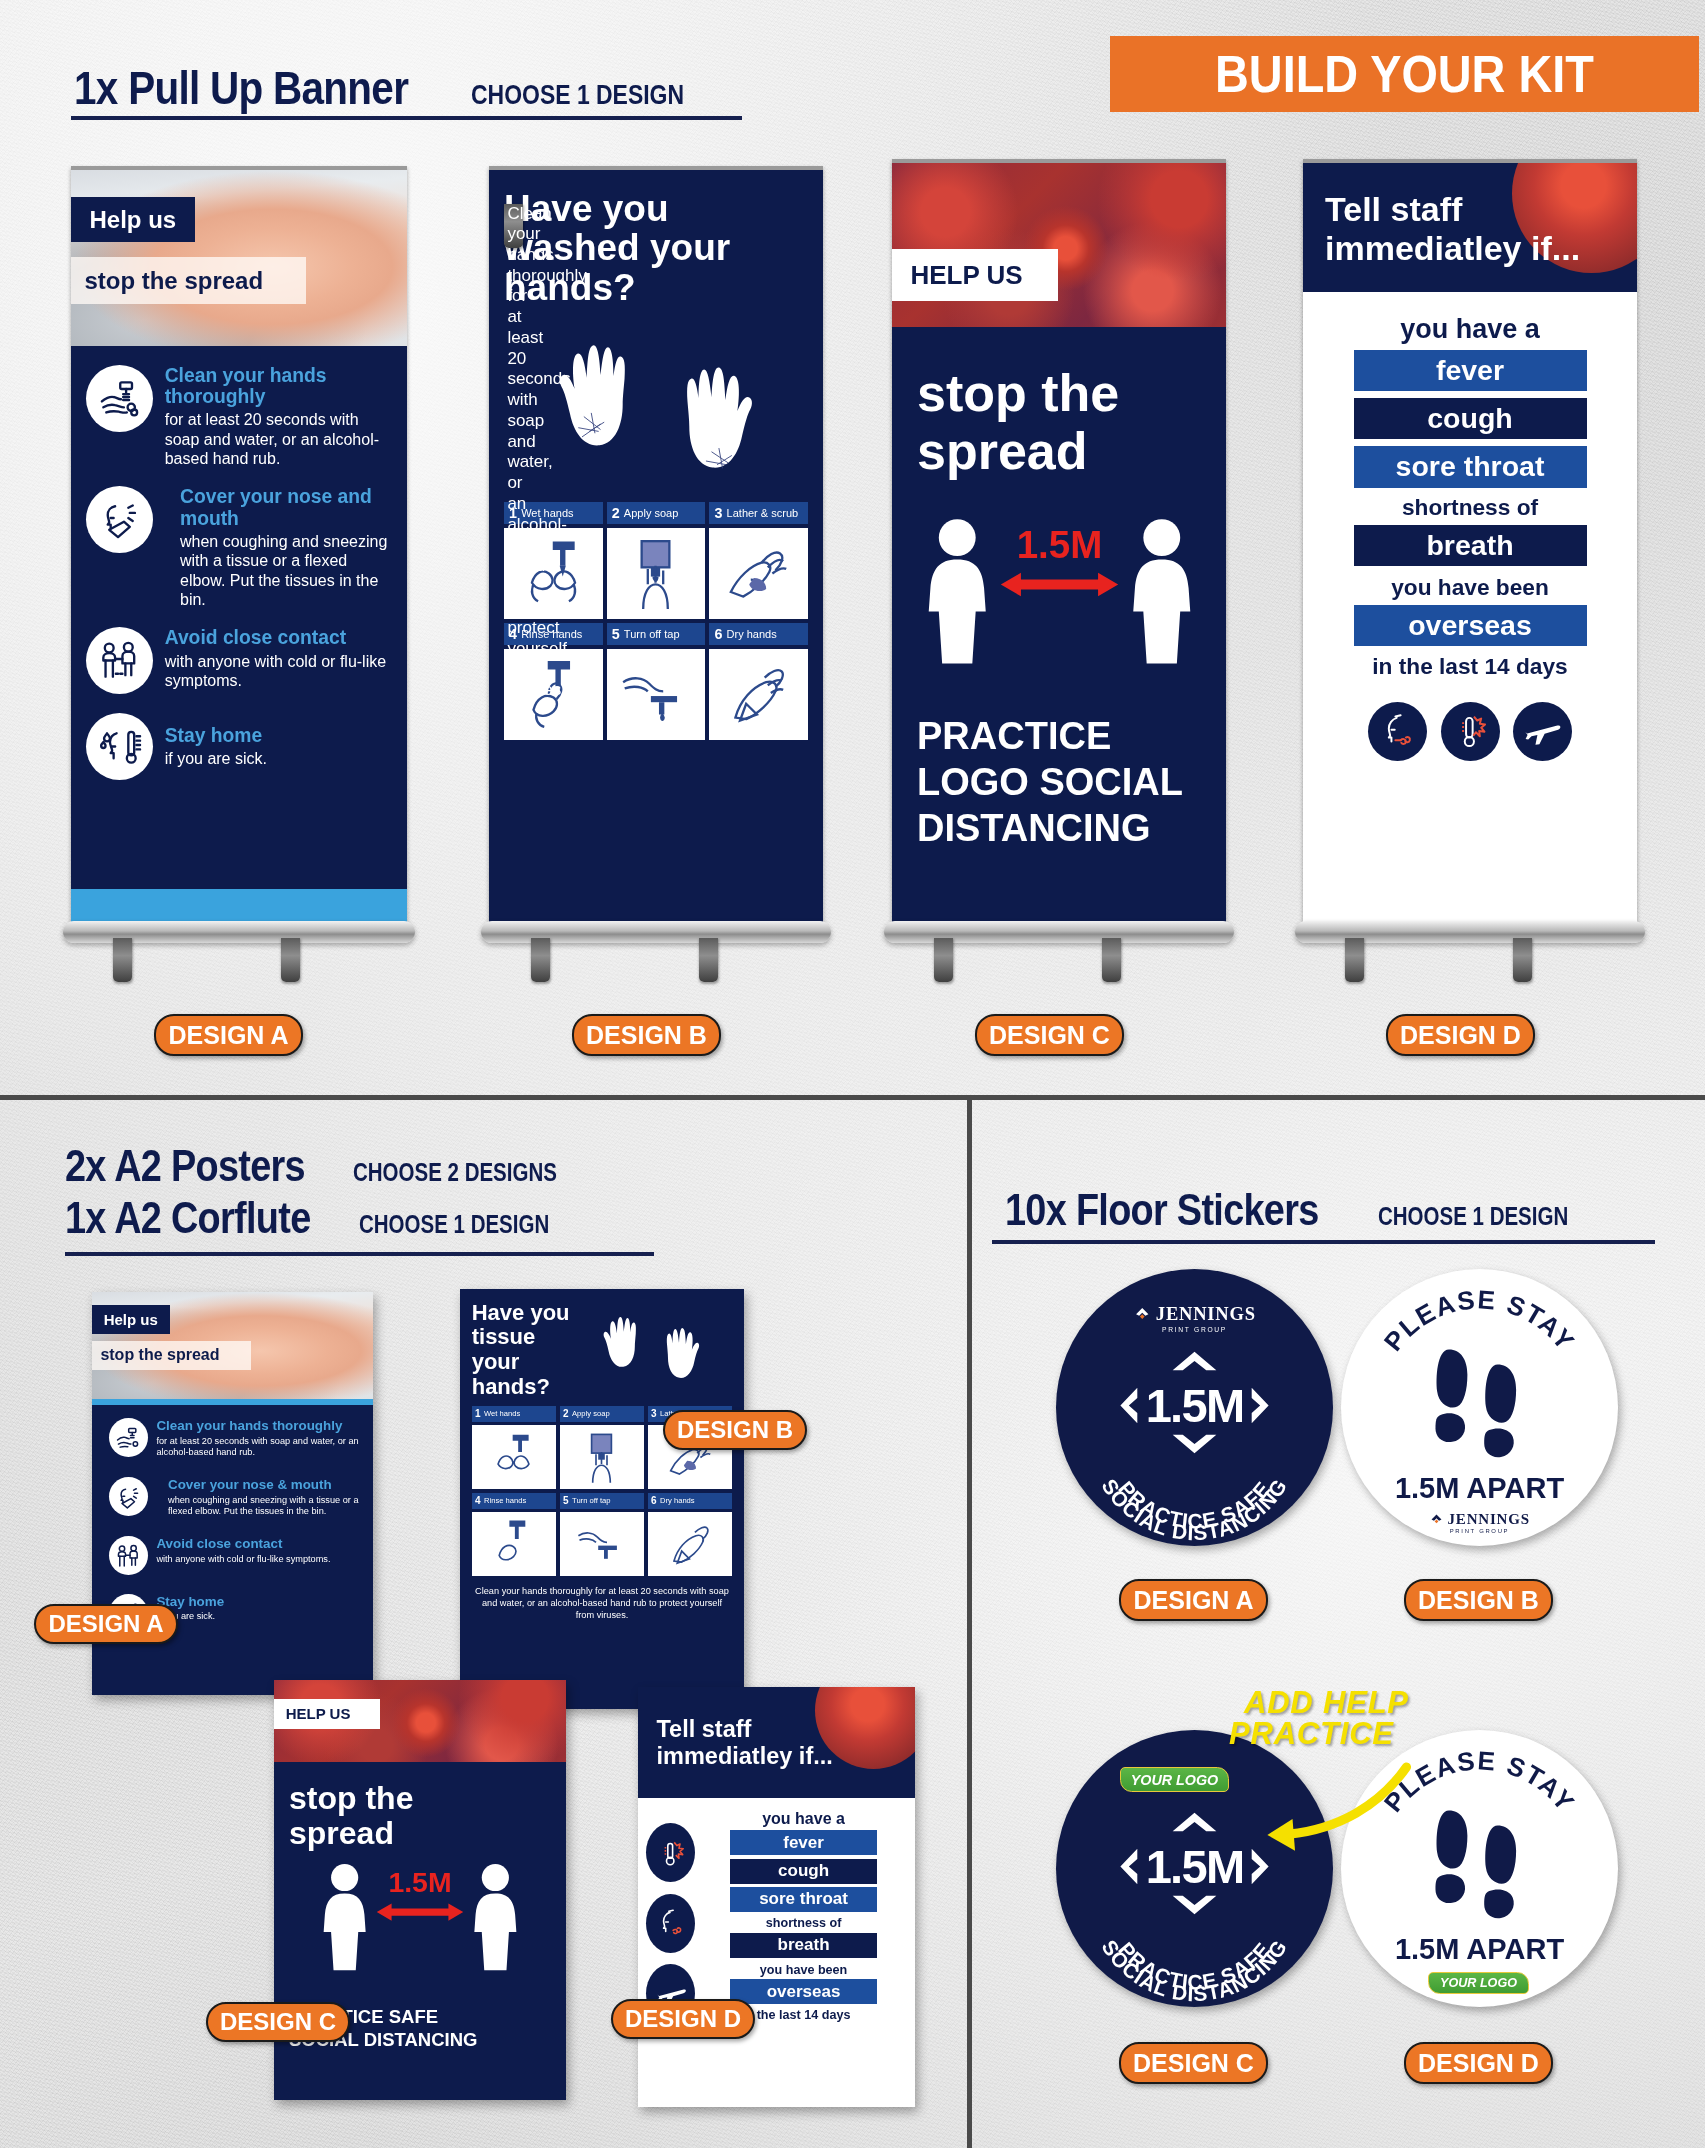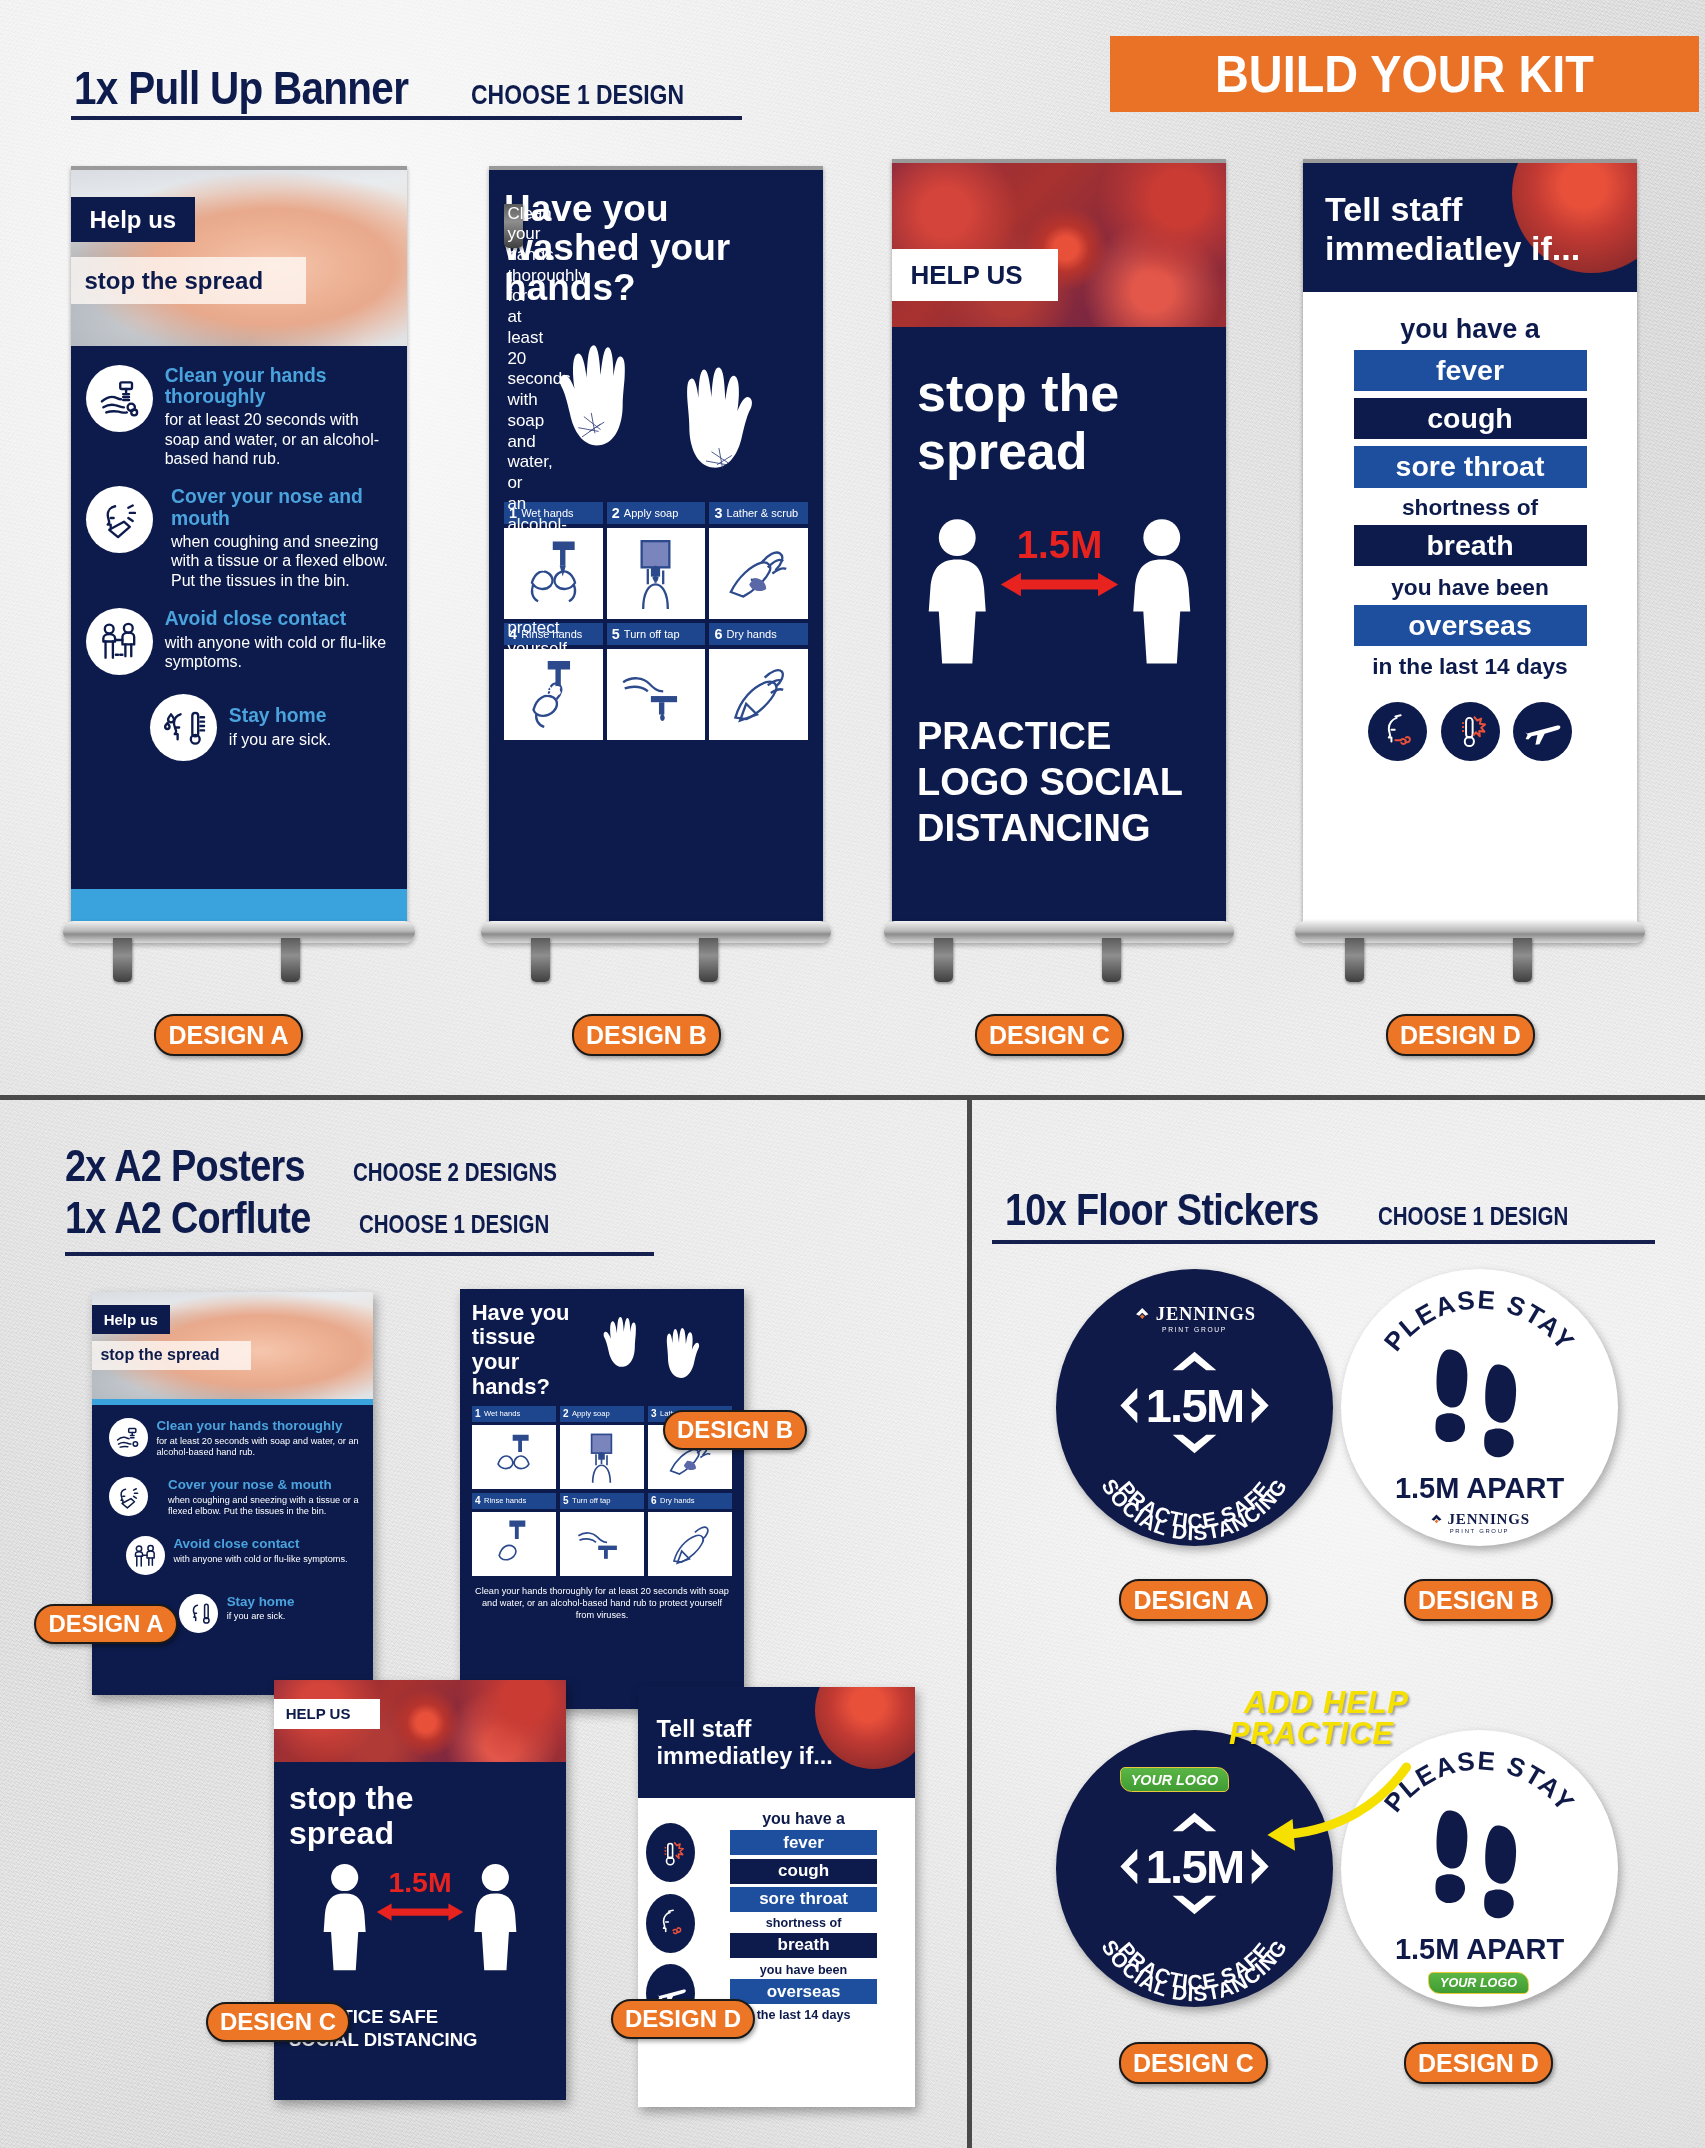--- a/index.html
+++ b/index.html
@@ -89,21 +89,21 @@
   .artA .tagHelp {
     position:absolute; background:#0d1b4c; color:#fff; font-weight:bold;
     display:flex; align-items:center;
   }
   .artA .tagStop {
     position:absolute; background:rgba(255,250,246,.78); color:#0d1b4c; font-weight:bold;
     display:flex; align-items:center;
   }
   .artA .blue-bar { width:100%; background:#3aa3dd; }
   .artA .list { flex:1; display:flex; flex-direction:column; justify-content:flex-start; }
-  .artA .row { display:flex; align-items:flex-start;justify-content:center; }
+  .artA .row { display:flex; align-items:flex-start; }
   .circ {
     border-radius:50%; background:#fff; flex:none;
     display:flex; align-items:center; justify-content:center;
   }
   .artA .h { color:#4aa3dd; font-weight:bold; }
   .artA .p { color:#fff; }
 
   
   .artB { position:absolute; inset:0; background:#0d1b4c; display:flex; flex-direction:column; }
   .artB .title { color:#fff; font-weight:bold; }
@@ -242,21 +242,21 @@
           <div class="circ" style="width:67px;height:67px;">
             <svg viewBox="0 0 64 64" width="47" height="47" aria-hidden="true">
               <g fill="none" stroke="#0d1b4c" stroke-width="3.2" stroke-linecap="round" stroke-linejoin="round">
                 <path d="M26 14c-6 1-10 6-10 12 0 4 2 7 2 10l-2 3h4v5"></path>
                 <path d="M20 30h4"></path>
                 <path d="M44 16l6-3M46 23h7M44 30l6 4"></path>
                 <path d="M18 46l12 10 16-14-8-7z"></path>
               </g>
             </svg>
           </div>
-          <div style="margin-left:18px;">
+          <div style="margin-left:27px;">
             <div class="h" style="font-size:19.3px; line-height:1.1;">Cover your nose and mouth</div>
             <div class="p" style="font-size:16px; line-height:1.2; margin-top:3.4px;">when coughing and sneezing with a tissue or a flexed elbow. Put the tissues in the bin.</div>
           </div>
         </div>
 
         <div class="row">
           <div class="circ" style="width:67px;height:67px;">
             <svg viewBox="0 0 64 64" width="47" height="47" aria-hidden="true">
               <g fill="none" stroke="#0d1b4c" stroke-width="3.2" stroke-linecap="round" stroke-linejoin="round">
                 <circle cx="18" cy="15" r="6"></circle>

